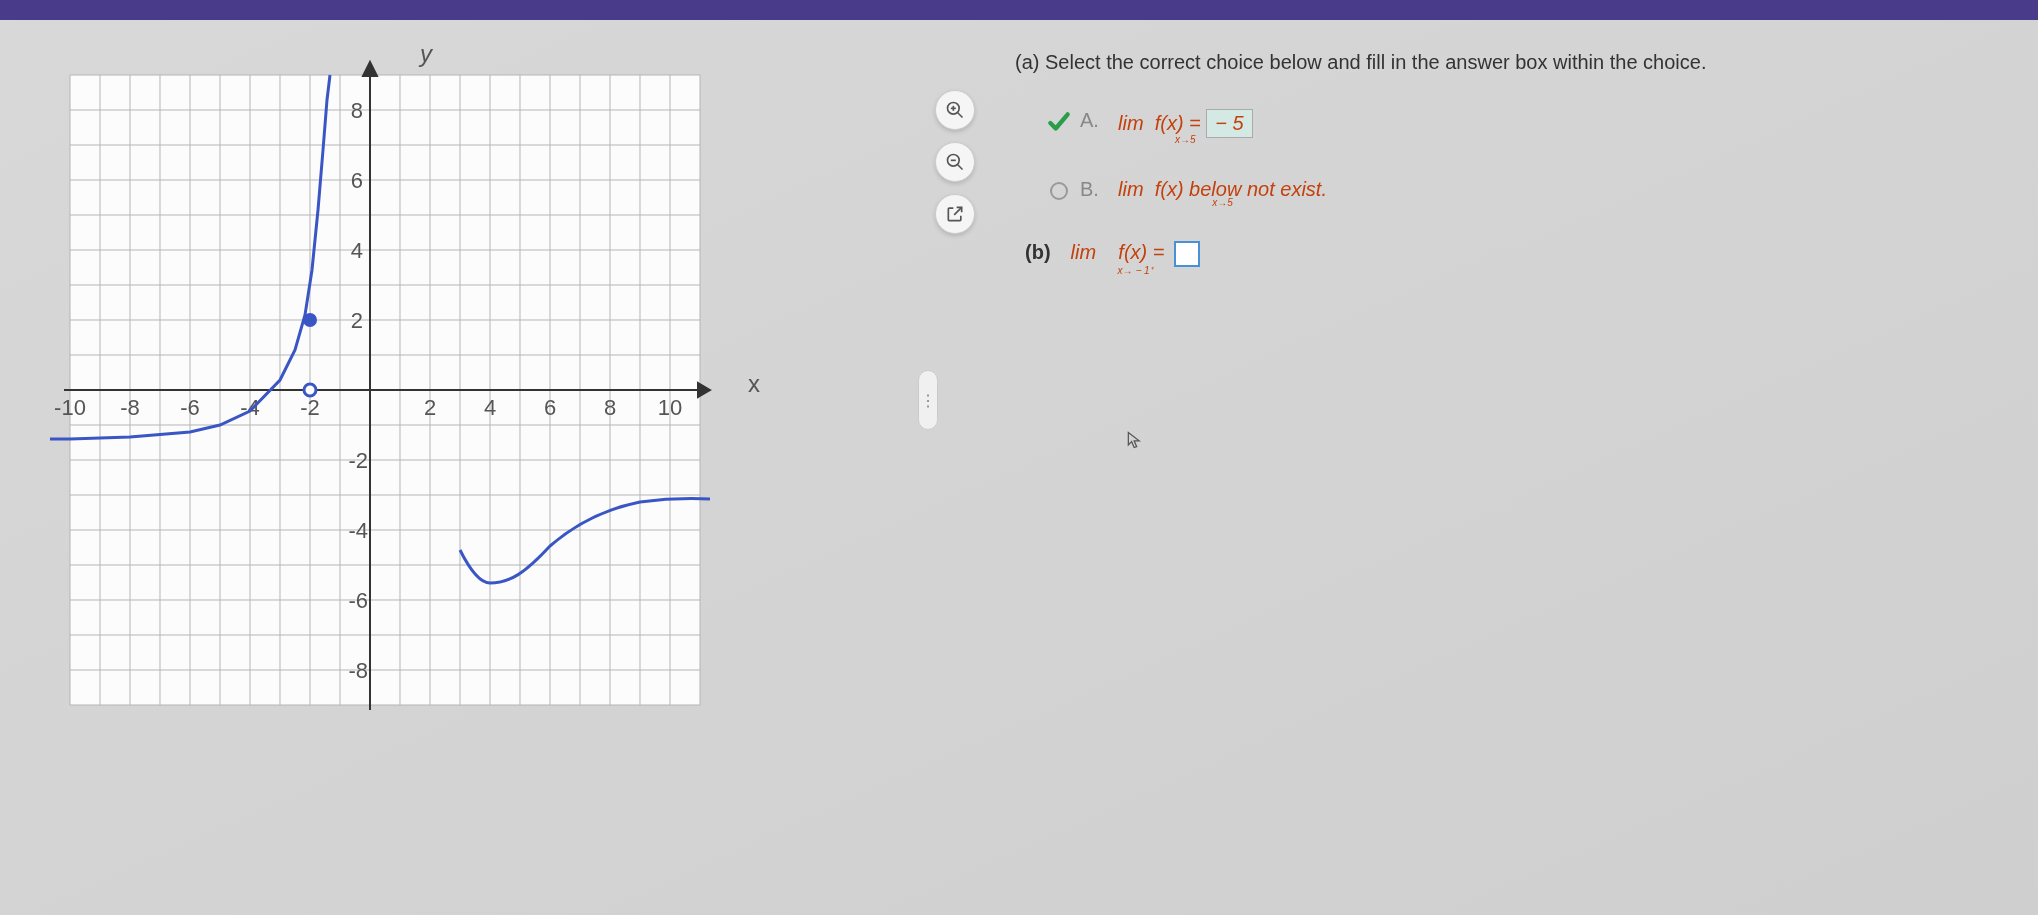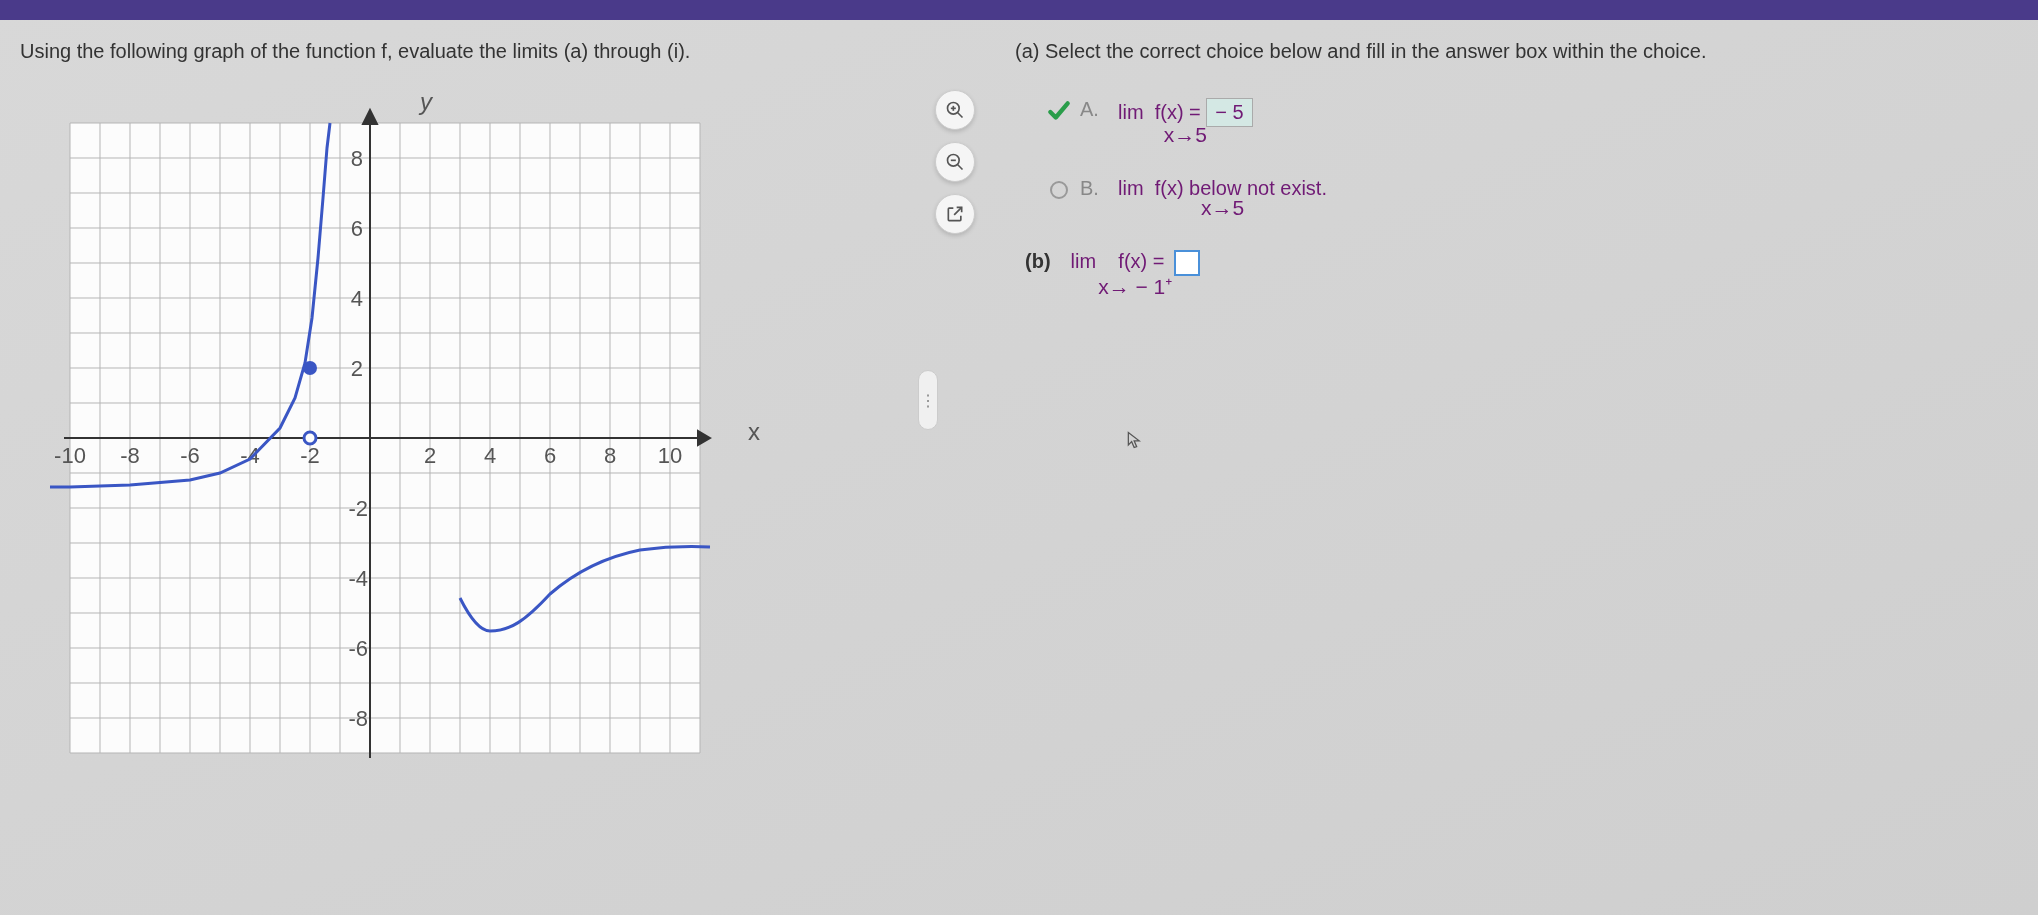--- a/index.html
+++ b/index.html
@@ -92,21 +92,21 @@
     display: flex;
     align-items: center;
     justify-content: center;
     color: #888;
     font-size: 10px;
   }
   .divider::before { content: "⋮"; font-size: 16px; }
   
   .right-panel {
     flex: 1;
-    padding: 20px 25px;
+    padding: 31px 25px;
   }
   .part-instruction {
     font-size: 20px;
     color: #333;
     margin-bottom: 35px;
   }
   .choice-row {
     display: flex;
     align-items: flex-start;
     margin-bottom: 30px;
@@ -132,27 +132,28 @@
     height: 26px;
   }
   .choice-letter {
     font-size: 20px;
     color: #888;
     margin-right: 14px;
     min-width: 24px;
   }
   .choice-content {
     font-size: 20px;
-    color: #701a75;
+    color: #c2410c;
+    font-style: italic;
   }
   .limit-expr { position: relative; display: inline-block; }
   .limit-top { display: inline-block; }
   .limit-approach {
     display: block;
-    font-size: 21px;
+    font-size: 10px;
     text-align: center;
     margin-top: -4px;
   }
   .answer-box {
     display: inline-block;
     background: #d4e8e4;
     padding: 2px 8px;
     border: 1px solid #aaa;
   }
   .empty-box {
@@ -186,21 +187,20 @@
   }
 </style>
 </head>
 <body>
 
 <div class="top-bar"></div>
 
 <div class="main-container">
 
   <div class="left-panel">
-    <div class="instruction">Using the following graph of the function f, evaluate the limits (a) through (i).</div>
 
     <div class="graph-wrapper">
       <span class="axis-label-y">y</span>
       <span class="axis-label-x">x</span>
       <svg viewBox="0 0 700 700">
 
         <rect x="20" y="35" width="630" height="630" fill="#fcfcfc" stroke="none"></rect>
 
         <g stroke="#b5b5b5" stroke-width="1">
           <line x1="20" y1="35" x2="650" y2="35"></line>

